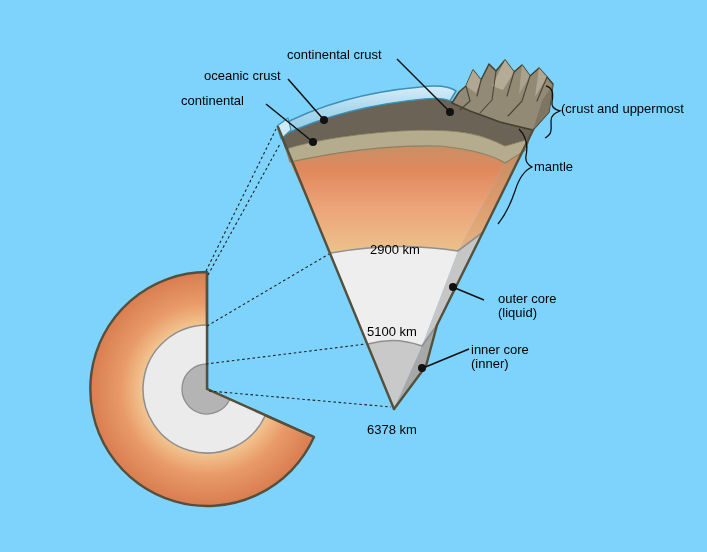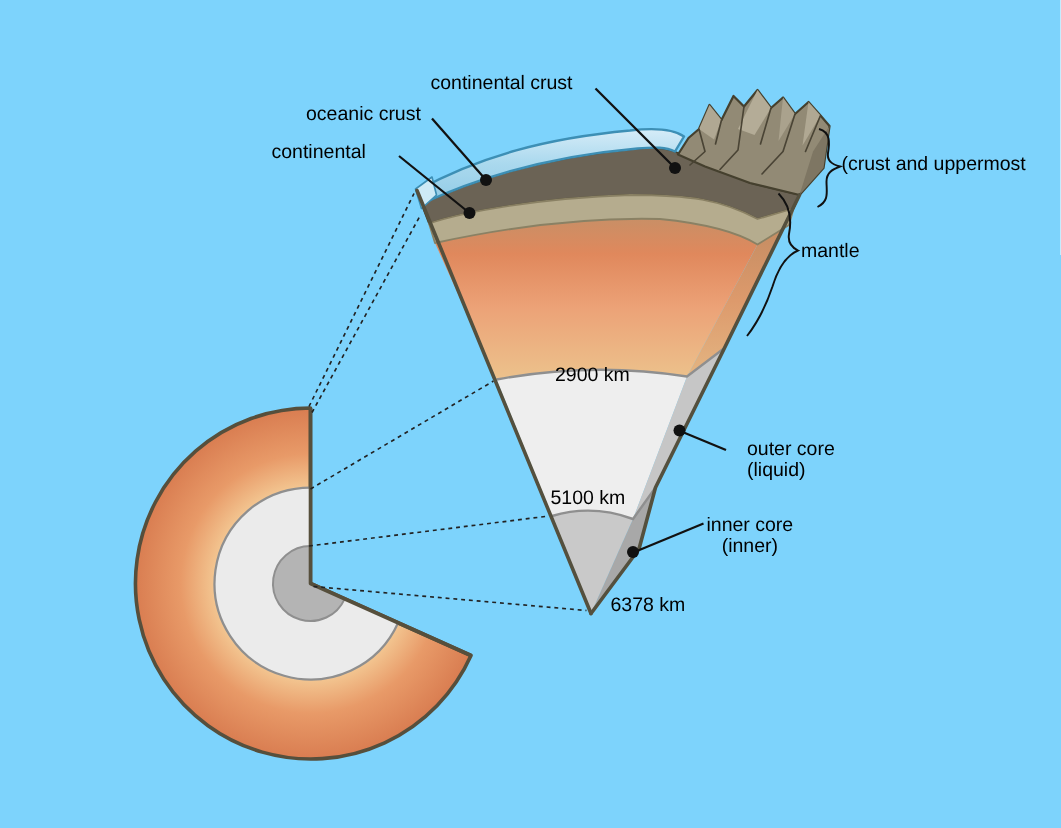--- a/index.html
+++ b/index.html
@@ -128,24 +128,24 @@
 <div class="lbl" style="left:181px;top:94px;">continental</div>
 
 <div class="lbl" style="left:561px;top:102px;">
   <span>(crust and uppermost</span>
 </div>
 
 <div class="lbl" style="left:534px;top:160px;">mantle</div>
 
 <div class="lbl" style="left:370px;top:221px;margin-top:22px;">2900 km</div>
 <div class="lbl" style="left:367px;top:325px;">5100 km</div>
-<div class="lbl" style="left:367px;top:396px;margin-left:40px;">6378 km</div>
+<div class="lbl" style="left:367px;top:423px;">6378 km</div>
 
 <div class="lbl" style="left:465px;top:292px;margin-left:33px;">
   <span>outer core</span>
   <span>(liquid)</span>
 </div>
-<div class="lbl" style="left:471px;top:343px;text-align:center;">
+<div class="lbl" style="left:471px;top:343px;">
   <span>inner core</span>
   <span>(inner)</span>
 </div>
 
 </div>
 
 </body></html>

